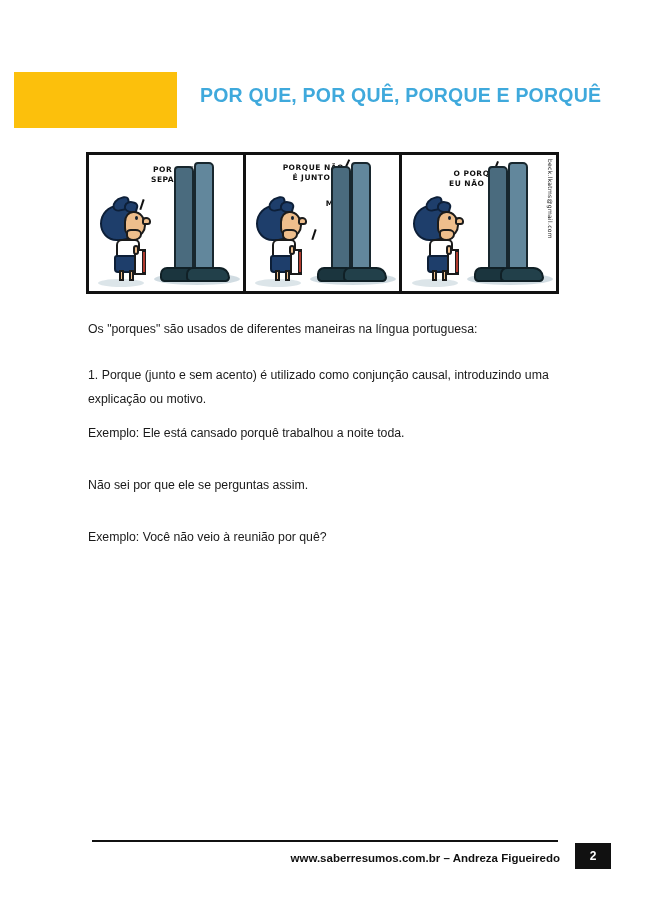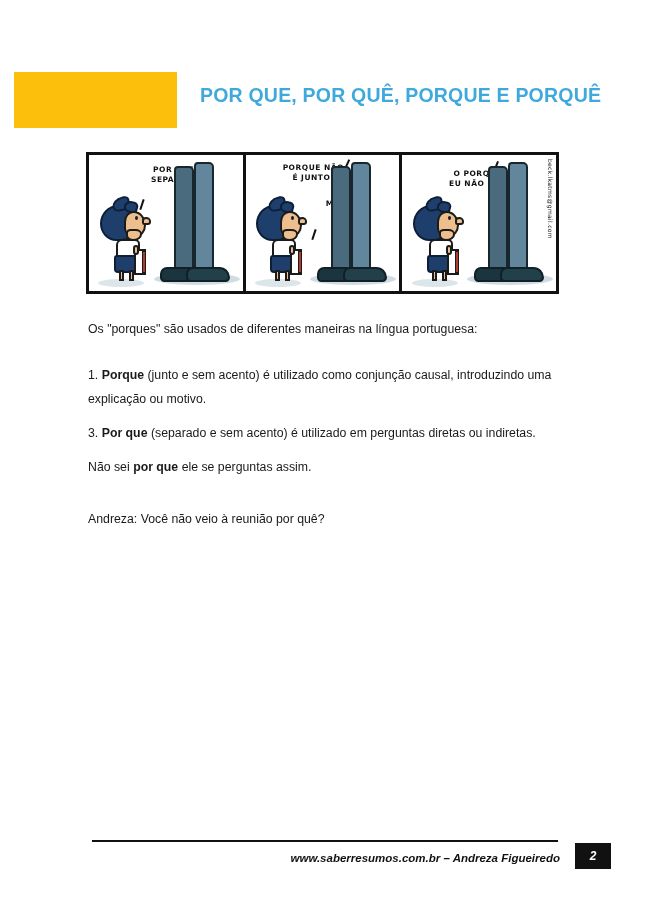--- a/index.html
+++ b/index.html
@@ -322,33 +322,32 @@
     width: 470px;
   }
   .para {
     font-family: "Liberation Sans", sans-serif;
     font-size: 12.3px;
     line-height: 1.95;
     color: #1A1A1A;
     margin: 0 0 14px 0;
   }
   .para.justify { text-align: justify; }
-  .para b { font-weight: 700; margin-top: 30px; }
+  .para b { font-weight: 400; margin-top: 30px; }
   .gap-lg { margin-bottom: 28px; }
   .gap-md { margin-bottom: 22px; }
   .gap-sm { margin-bottom: 10px; }
 
   
   #footer {
     position: absolute;
     left: 0;
     bottom: 35px;
     width: 638px;
     height: 40px;
-    font-style: italic;
   }
   #footer-rule {
     position: absolute;
     left: 92px;
     top: 0;
     width: 466px;
     height: 2px;
     background: #111111;
   }
   #footer-text {
@@ -492,31 +491,30 @@
 
 <div id="body-copy">
 
   <p class="para gap-md">Os "porques" são usados de diferentes maneiras na língua portuguesa:</p>
 
   <p class="para gap-sm">
     <span>1.</span>
     <b>Porque</b><span> (junto e sem acento) é utilizado como conjunção causal, introduzindo uma explicação ou motivo.</span>
   </p>
 
-
-  <p class="para justify gap-sm">
-    <span>3.</span>
-    <b>Por que</b><span> (separado e sem acento) é utilizado em perguntas diretas ou indiretas.</span>
+  <p class="para gap-lg">
+    <span>Exemplo: Ele está cansado </span><b>porquê</b><span> trabalhou a noite toda.</span>
   </p>
+
   <p class="para gap-lg">
     <span>Não sei </span><b>por que</b><span> ele se perguntas assim.</span>
   </p>
 
   <p class="para">
-    <span>Andreza: Você não veio à reunião por quê?</span><b></b><span></span>
+    <span>Exemplo: Você não veio à reunião por quê?</span><b></b><span></span>
   </p>
 
 </div>
 
 <div id="footer">
   <div id="footer-rule"></div>
   <div id="footer-text">www.saberresumos.com.br – Andreza Figueiredo</div>
   <div id="page-number-box">2</div>
 </div>
 

